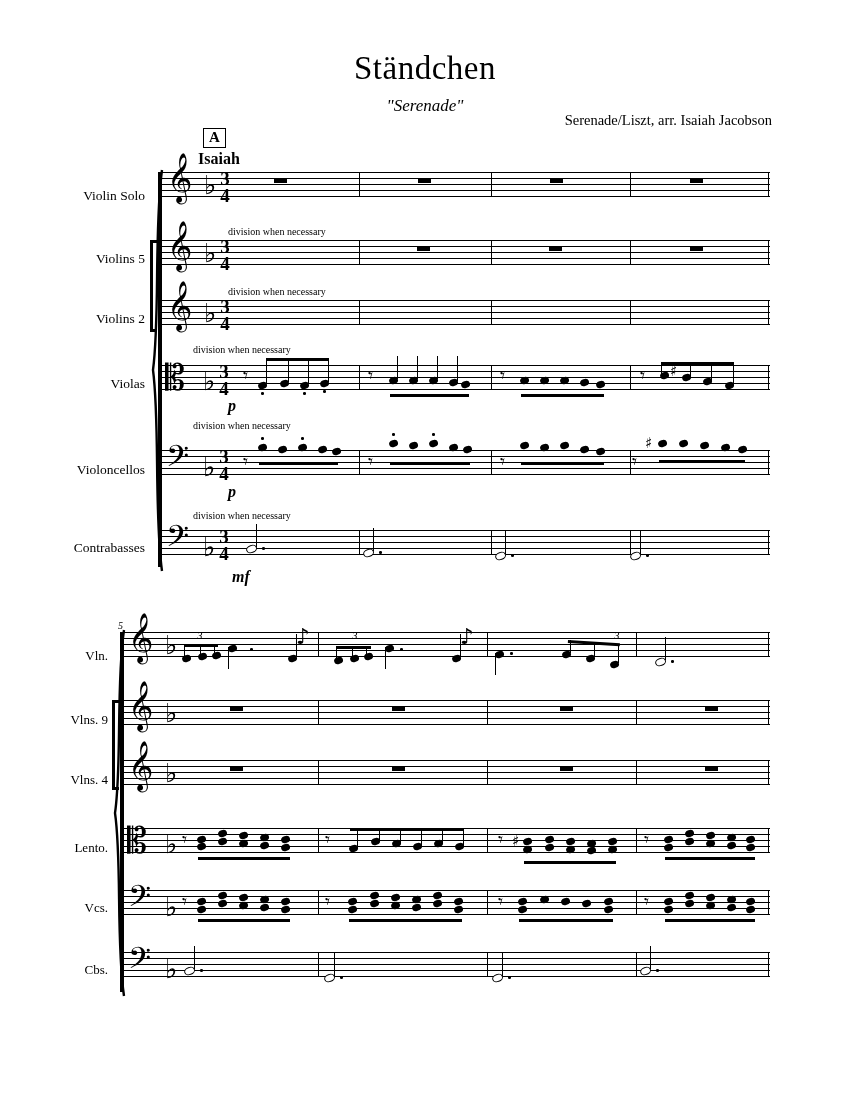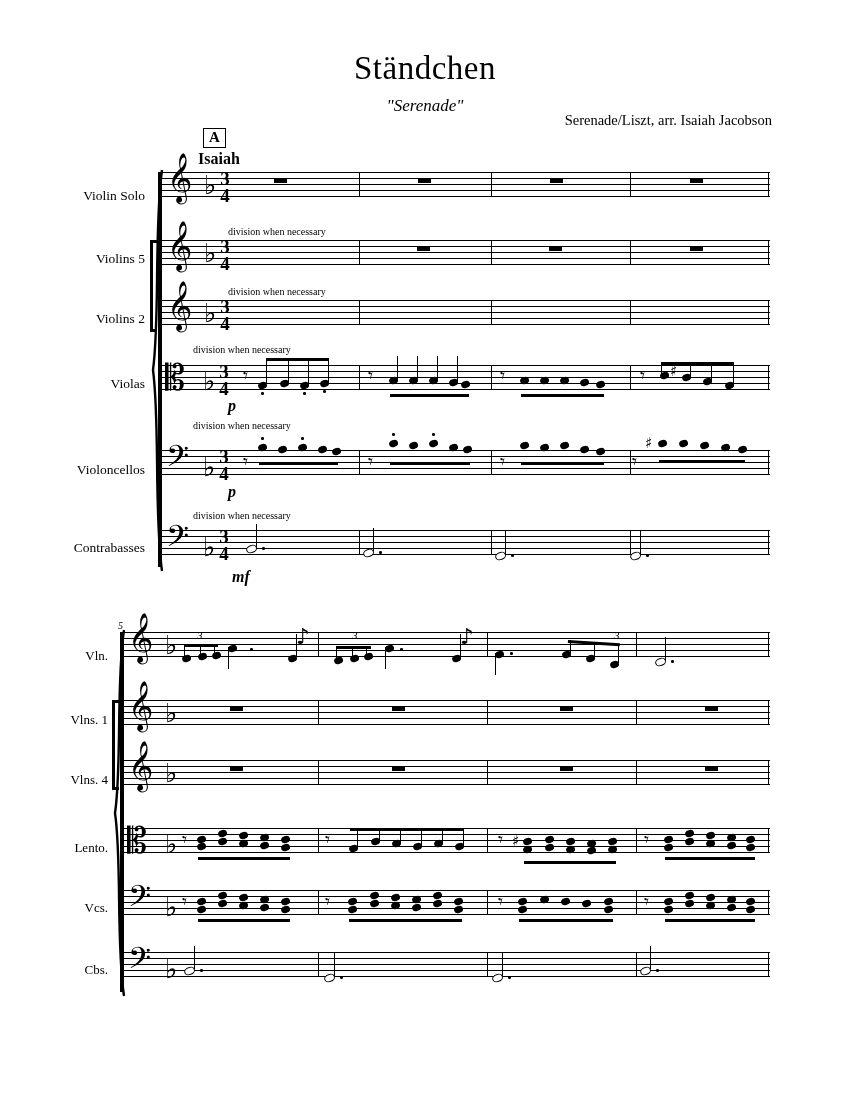--- a/index.html
+++ b/index.html
@@ -458,21 +458,21 @@
     <div class="stem" style="left:570px;top:640px;height:13px;"></div>
     <div class="nh" style="left:586px;top:655px;"></div>
     <div class="stem" style="left:594px;top:642px;height:15px;"></div>
     <div class="nh" style="left:610px;top:661px;"></div>
     <div class="stem" style="left:618px;top:644px;height:19px;"></div>
     <div class="beam" style="left:568px;top:640px;width:52px;transform:rotate(3.5deg);transform-origin:left top;"></div>
     <div class="nh open" style="left:655px;top:658px;width:11px;height:7.5px;"></div>
     <div class="stem" style="left:665px;top:637px;height:23px;"></div>
     <div class="dot" style="left:671px;top:660px;"></div>
 
-    <div class="instname small" style="left:28px;top:712px;width:80px;">Vlns. 1</div>
+    <div class="instname small" style="left:28px;top:712px;width:80px;">Vlns. 9</div>
     <div class="staff" style="left:124px;top:700px;width:646px;height:25px;">
       <div class="line l0" style="width:646px"></div>
         <div class="line l1" style="width:646px"></div>
       <div class="line l2" style="width:646px"></div>
         <div class="line l3" style="width:646px"></div>
       <div class="line l4" style="width:646px"></div>
     </div>
     <div class="clef treble" style="left:128px;top:684px;">𝄞</div>
     <div class="keysig" style="left:165px;top:700px;">♭</div>
     <div class="restwhole" style="left:230px;top:706px;"></div>

